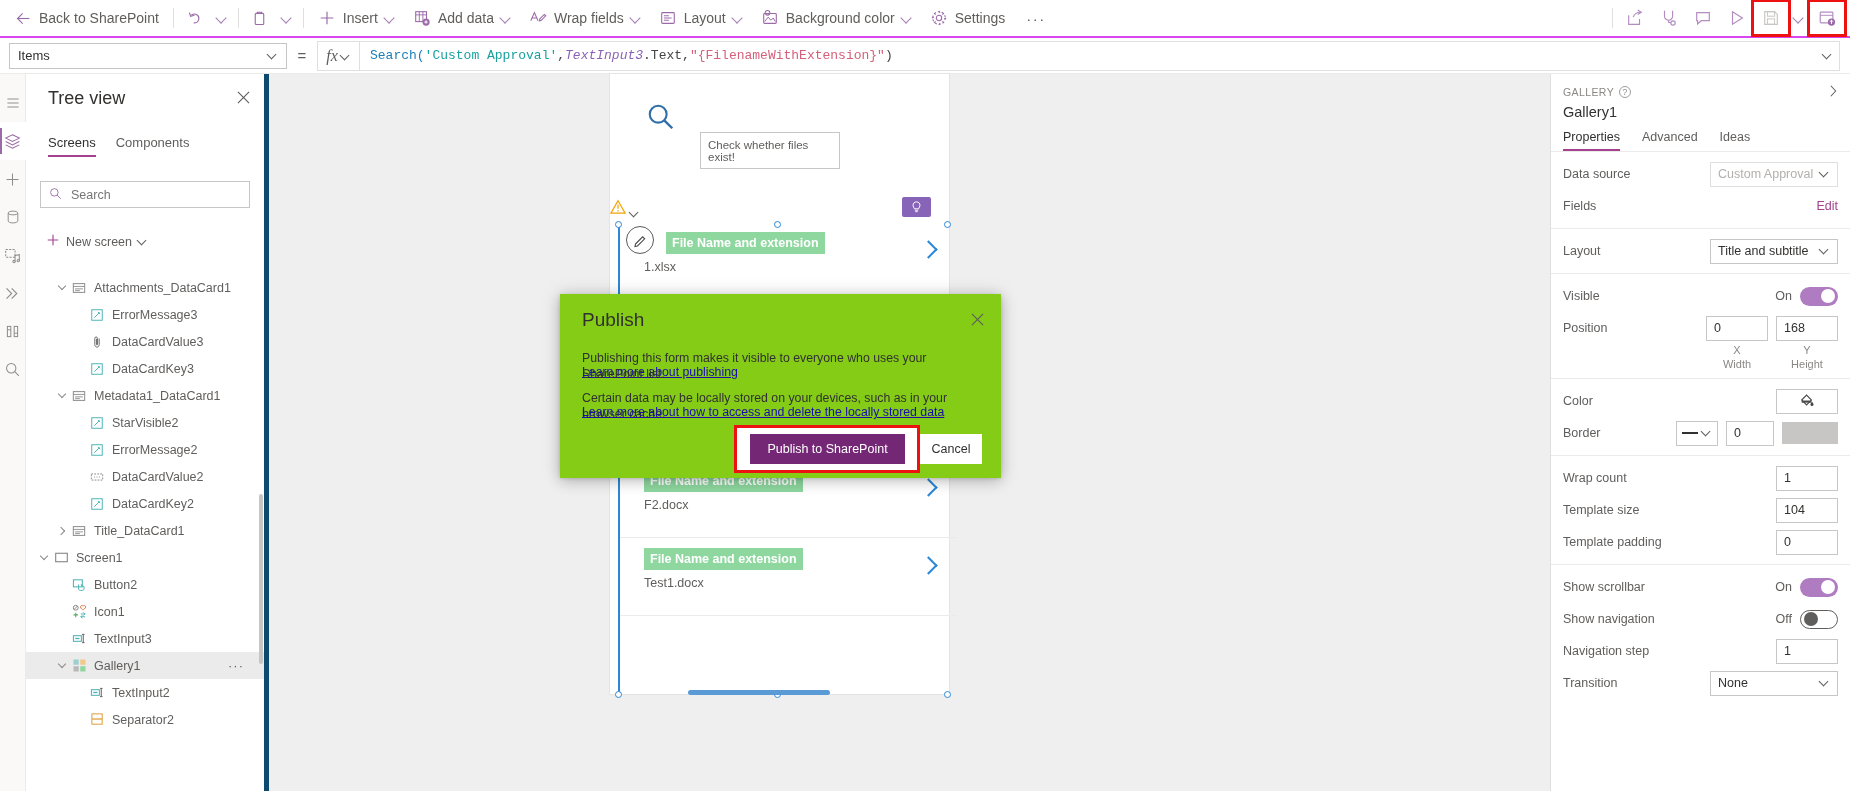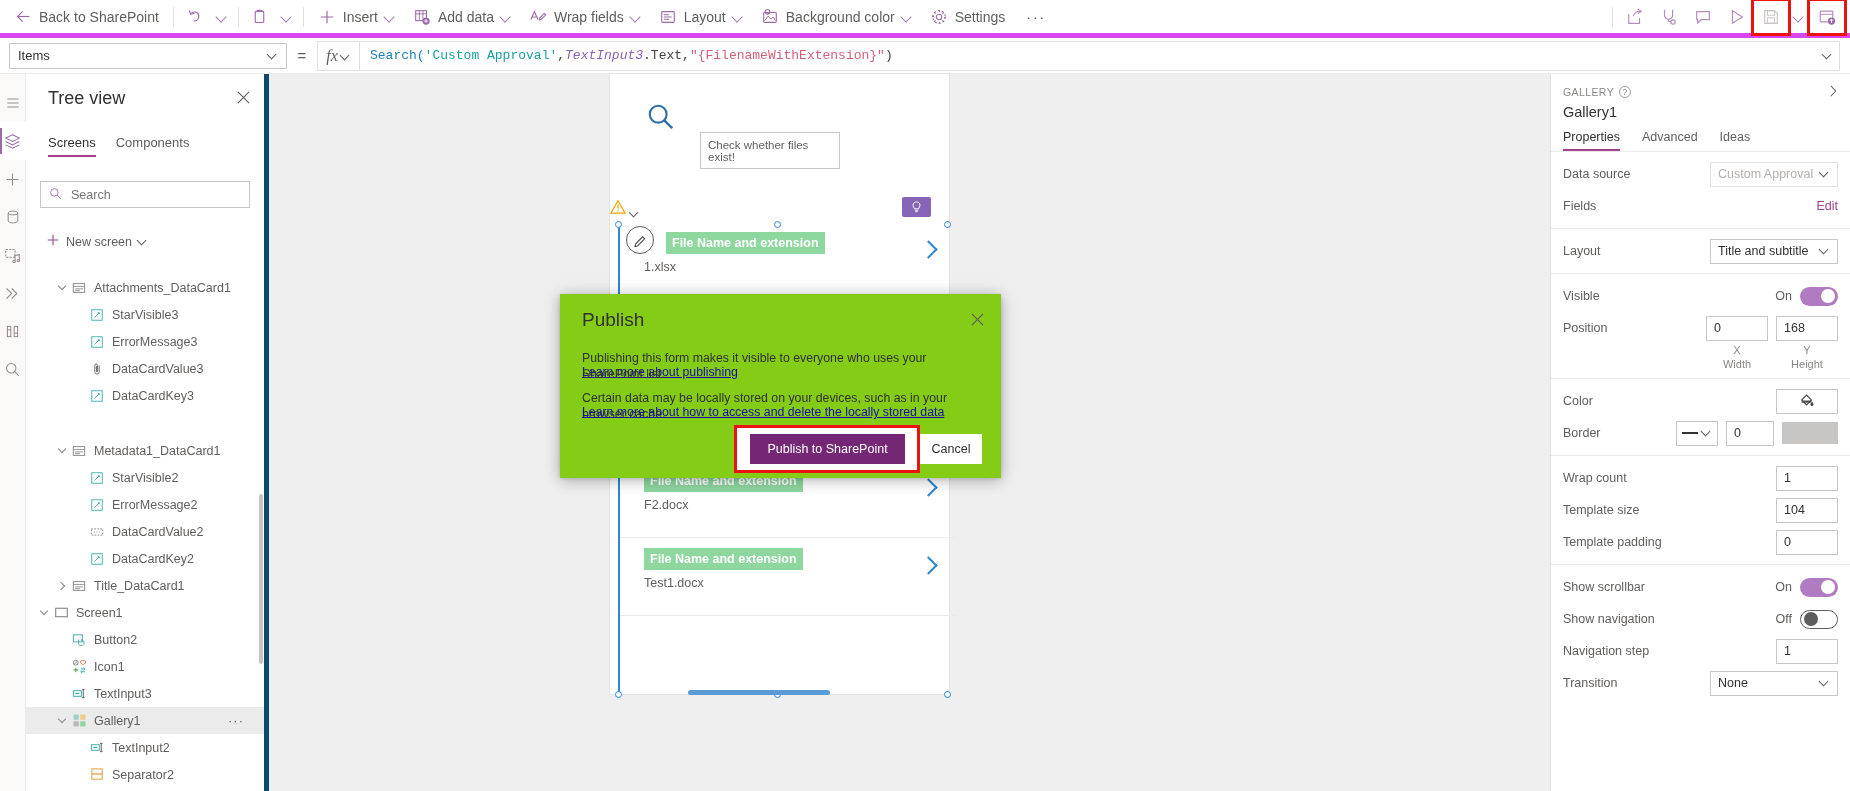--- a/index.html
+++ b/index.html
@@ -12,21 +12,21 @@
     color: #323130;
   }
   #app { position: relative; width: 1850px; height: 791px; }
 
   
   .cmdbar {
     position: absolute; top: 0; left: 0; width: 1850px; height: 38px;
     background: #ffffff;
     display: flex; align-items: center;
     font-size: 14px;
-    border-bottom: 5px solid #d946ef;
+    border-bottom: 2px solid #d946ef;
   }
   .cmd-item {
     display: flex; align-items: center; gap: 7px;
     height: 38px; padding: 0 9px;
     color: #605e5c; white-space: nowrap; cursor: pointer;
   }
   .cmd-item .lbl { font-size: 14px; color: #605e5c; }
   .cmd-sep { width: 1px; height: 20px; background: #e1dfdd; margin: 0 5px; }
   .chev {
     width: 10px; height: 10px; display: inline-block; position: relative;
@@ -599,52 +599,42 @@
           <span class="tlbl">Attachments_DataCard1</span>
         </div>
         <div class="tnode" style="padding-left: 46px;">
           <span class="exp"></span>
           <span class="tic">
             <svg width="14" height="14" viewBox="0 0 16 16">
               <rect x="2" y="2" width="12" height="12" fill="none" stroke="#4bb3b3" stroke-width="1.1"></rect>
               <path d="M5 11 L11 5 M9 4.5 L11.5 7" stroke="#4bb3b3" stroke-width="1.1"></path>
             </svg>
           </span>
-          <span class="tlbl">StarVisible3</span>
+          <span class="tlbl">ErrorMessage3</span>
+        </div>
+        <div class="tnode" style="padding-left: 46px;">
+          <span class="exp"></span>
+          <span class="tic">
+            <svg width="14" height="14" viewBox="0 0 16 16">
+              <path d="M10.5 4 V11 C10.5 12.7 9.4 13.8 8 13.8 C6.6 13.8 5.5 12.7 5.5 11 V3.8 C5.5 2.8 6.2 2.2 7 2.2 C7.8 2.2 8.5 2.8 8.5 3.8 V10.8 C8.5 11.3 8.3 11.6 8 11.6 C7.7 11.6 7.5 11.3 7.5 10.8 V4.4" fill="none" stroke="#605e5c" stroke-width="1.05"></path>
+            </svg>
+          </span>
+          <span class="tlbl">DataCardValue3</span>
         </div>
         <div class="tnode" style="padding-left: 46px;">
           <span class="exp"></span>
           <span class="tic">
             <svg width="14" height="14" viewBox="0 0 16 16">
               <rect x="2" y="2" width="12" height="12" fill="none" stroke="#4bb3b3" stroke-width="1.1"></rect>
               <path d="M5 11 L11 5 M9 4.5 L11.5 7" stroke="#4bb3b3" stroke-width="1.1"></path>
             </svg>
           </span>
-          <span class="tlbl">ErrorMessage3</span>
-        </div>
-        <div class="tnode" style="padding-left: 46px;">
-          <span class="exp"></span>
-          <span class="tic">
-            <svg width="14" height="14" viewBox="0 0 16 16">
-              <path d="M10.5 4 V11 C10.5 12.7 9.4 13.8 8 13.8 C6.6 13.8 5.5 12.7 5.5 11 V3.8 C5.5 2.8 6.2 2.2 7 2.2 C7.8 2.2 8.5 2.8 8.5 3.8 V10.8 C8.5 11.3 8.3 11.6 8 11.6 C7.7 11.6 7.5 11.3 7.5 10.8 V4.4" fill="none" stroke="#605e5c" stroke-width="1.05"></path>
-            </svg>
-          </span>
-          <span class="tlbl">DataCardValue3</span>
-        </div>
-        <div class="tnode" style="padding-left: 46px;">
-          <span class="exp"></span>
-          <span class="tic">
-            <svg width="14" height="14" viewBox="0 0 16 16">
-              <rect x="2" y="2" width="12" height="12" fill="none" stroke="#4bb3b3" stroke-width="1.1"></rect>
-              <path d="M5 11 L11 5 M9 4.5 L11.5 7" stroke="#4bb3b3" stroke-width="1.1"></path>
-            </svg>
-          </span>
           <span class="tlbl">DataCardKey3</span>
         </div>
-        <div class="tnode" style="padding-left: 28px; margin-top: 28px;">
+        <div class="tnode" style="padding-left: 28px;">
           <span class="exp">
             <i></i>
           </span>
           <span class="tic">
             <svg width="14" height="14" viewBox="0 0 16 16">
               <rect x="1.5" y="3" width="13" height="10" fill="none" stroke="#8a8886" stroke-width="1.1"></rect>
               <path d="M1.5 6.2 H14.5 M3.5 9 H12.5 M3.5 11 H9" stroke="#8a8886" stroke-width="1"></path>
             </svg>
           </span>
           <span class="tlbl">Metadata1_DataCard1</span>

